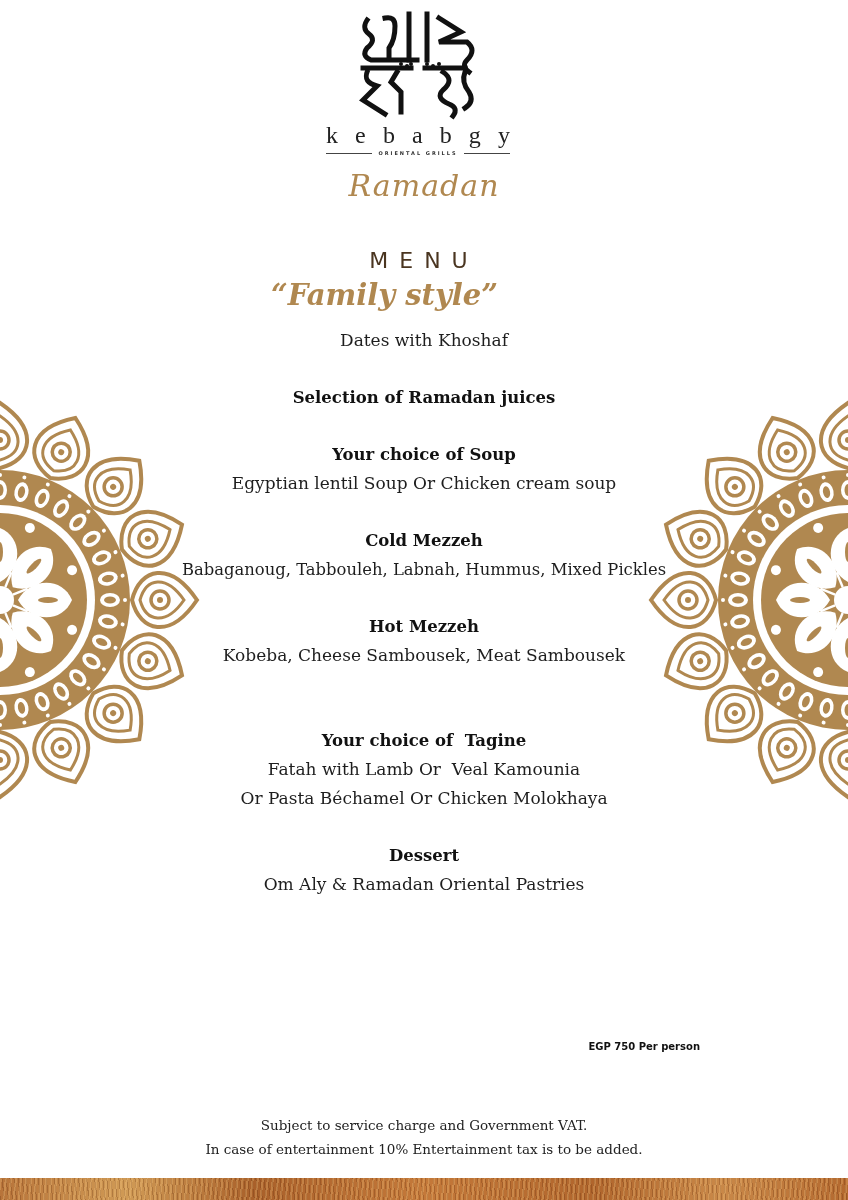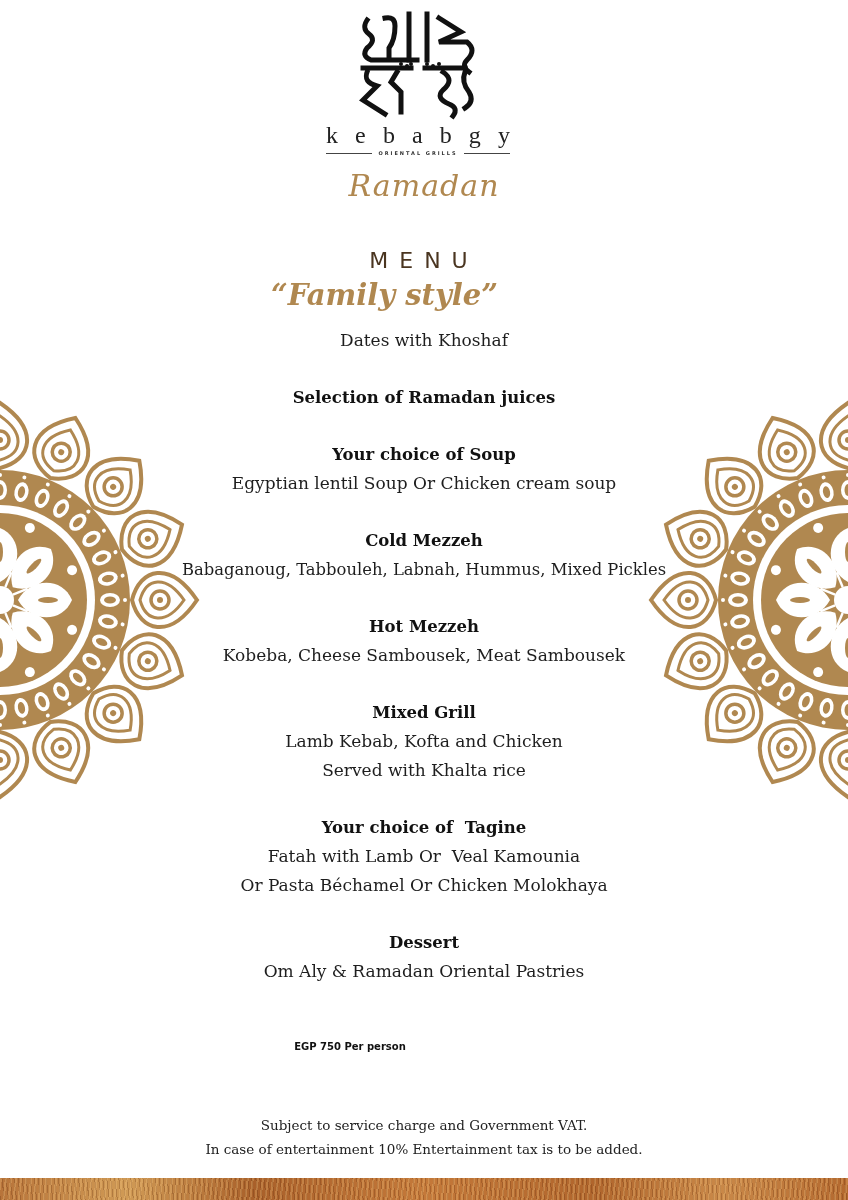--- a/index.html
+++ b/index.html
@@ -47,21 +47,21 @@
     }
 
     .menu {
       position: absolute; left: 0; width: 848px; top: 326px; text-align: center;
       font-family: "DejaVu Serif", serif;
     }
     .item-line { font-size: 17px; line-height: 29px; color: #1e1e1e; }
     .item-head { font-size: 16.5px; line-height: 29px; font-weight: bold; color: #111; }
     .gap { height: 28px; }
     .price {
-      position: absolute; left: 0; width: 700px; top: 1041px; text-align: center;
+      position: absolute; left: 0; width: 700px; top: 1041px; text-align: right;
       font-family: "DejaVu Sans", sans-serif; font-weight: bold; font-size: 10px; color: #111;
     }
     .footer {
       position: absolute; left: 0; width: 848px; top: 1113px; text-align: center;
       font-family: "DejaVu Serif", serif; font-size: 13.5px; line-height: 24px; color: #222;
     }
     .copper-strip {
       position: absolute; left: 0; top: 1178px; width: 848px; height: 22px;
       background:
         repeating-linear-gradient(97deg, rgba(255,210,140,0.25) 0 2px, transparent 2px 5px),
@@ -753,25 +753,20 @@
   <div>
     <div class="item-head">Cold Mezzeh</div>
     <div class="item-line" style="font-size:16.4px">Babaganoug, Tabbouleh, Labnah, Hummus, Mixed Pickles</div>
   </div>
   <div class="gap"></div>
   <div>
     <div class="item-head">Hot Mezzeh</div>
     <div class="item-line">Kobeba, Cheese Sambousek, Meat Sambousek</div>
   </div>
   <div class="gap"></div>
-  <div>
-    <div class="item-head">Mixed Grill</div>
-    <div class="item-line">Lamb Kebab, Kofta and Chicken</div>
-    <div class="item-line">Served with Khalta rice</div>
-  </div>
   <div class="gap"></div>
   <div>
     <div class="item-head" style="white-space:pre">Your choice of  Tagine</div>
     <div class="item-line" style="white-space:pre">Fatah with Lamb Or  Veal Kamounia</div>
     <div class="item-line">Or Pasta Béchamel Or Chicken Molokhaya</div>
   </div>
   <div class="gap"></div>
   <div>
     <div class="item-head">Dessert</div>
     <div class="item-line">Om Aly &amp; Ramadan Oriental Pastries</div>

